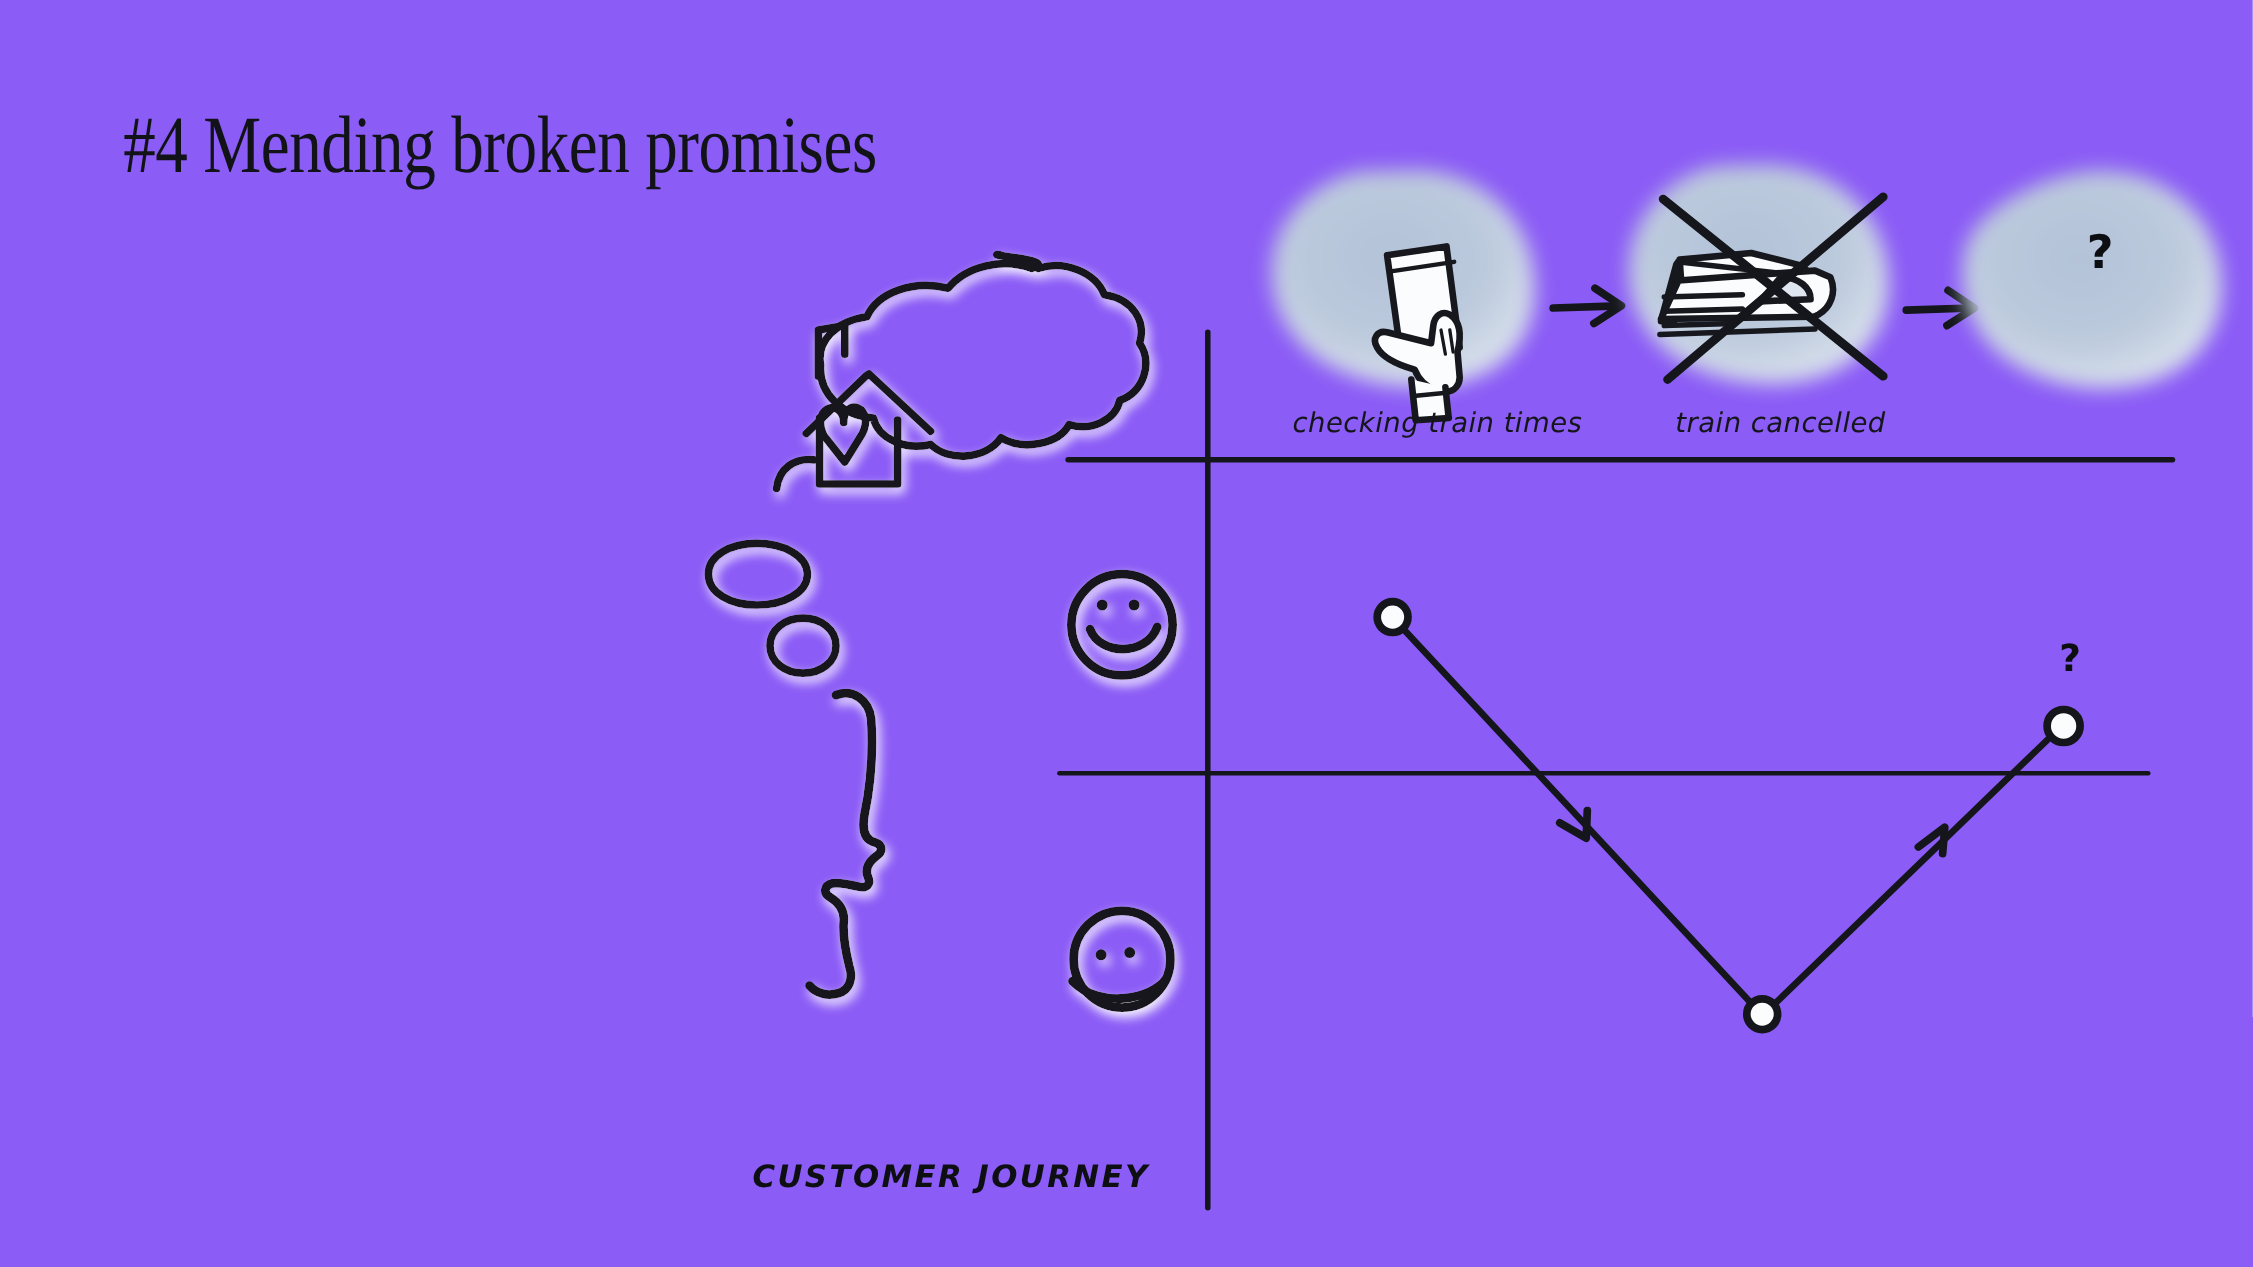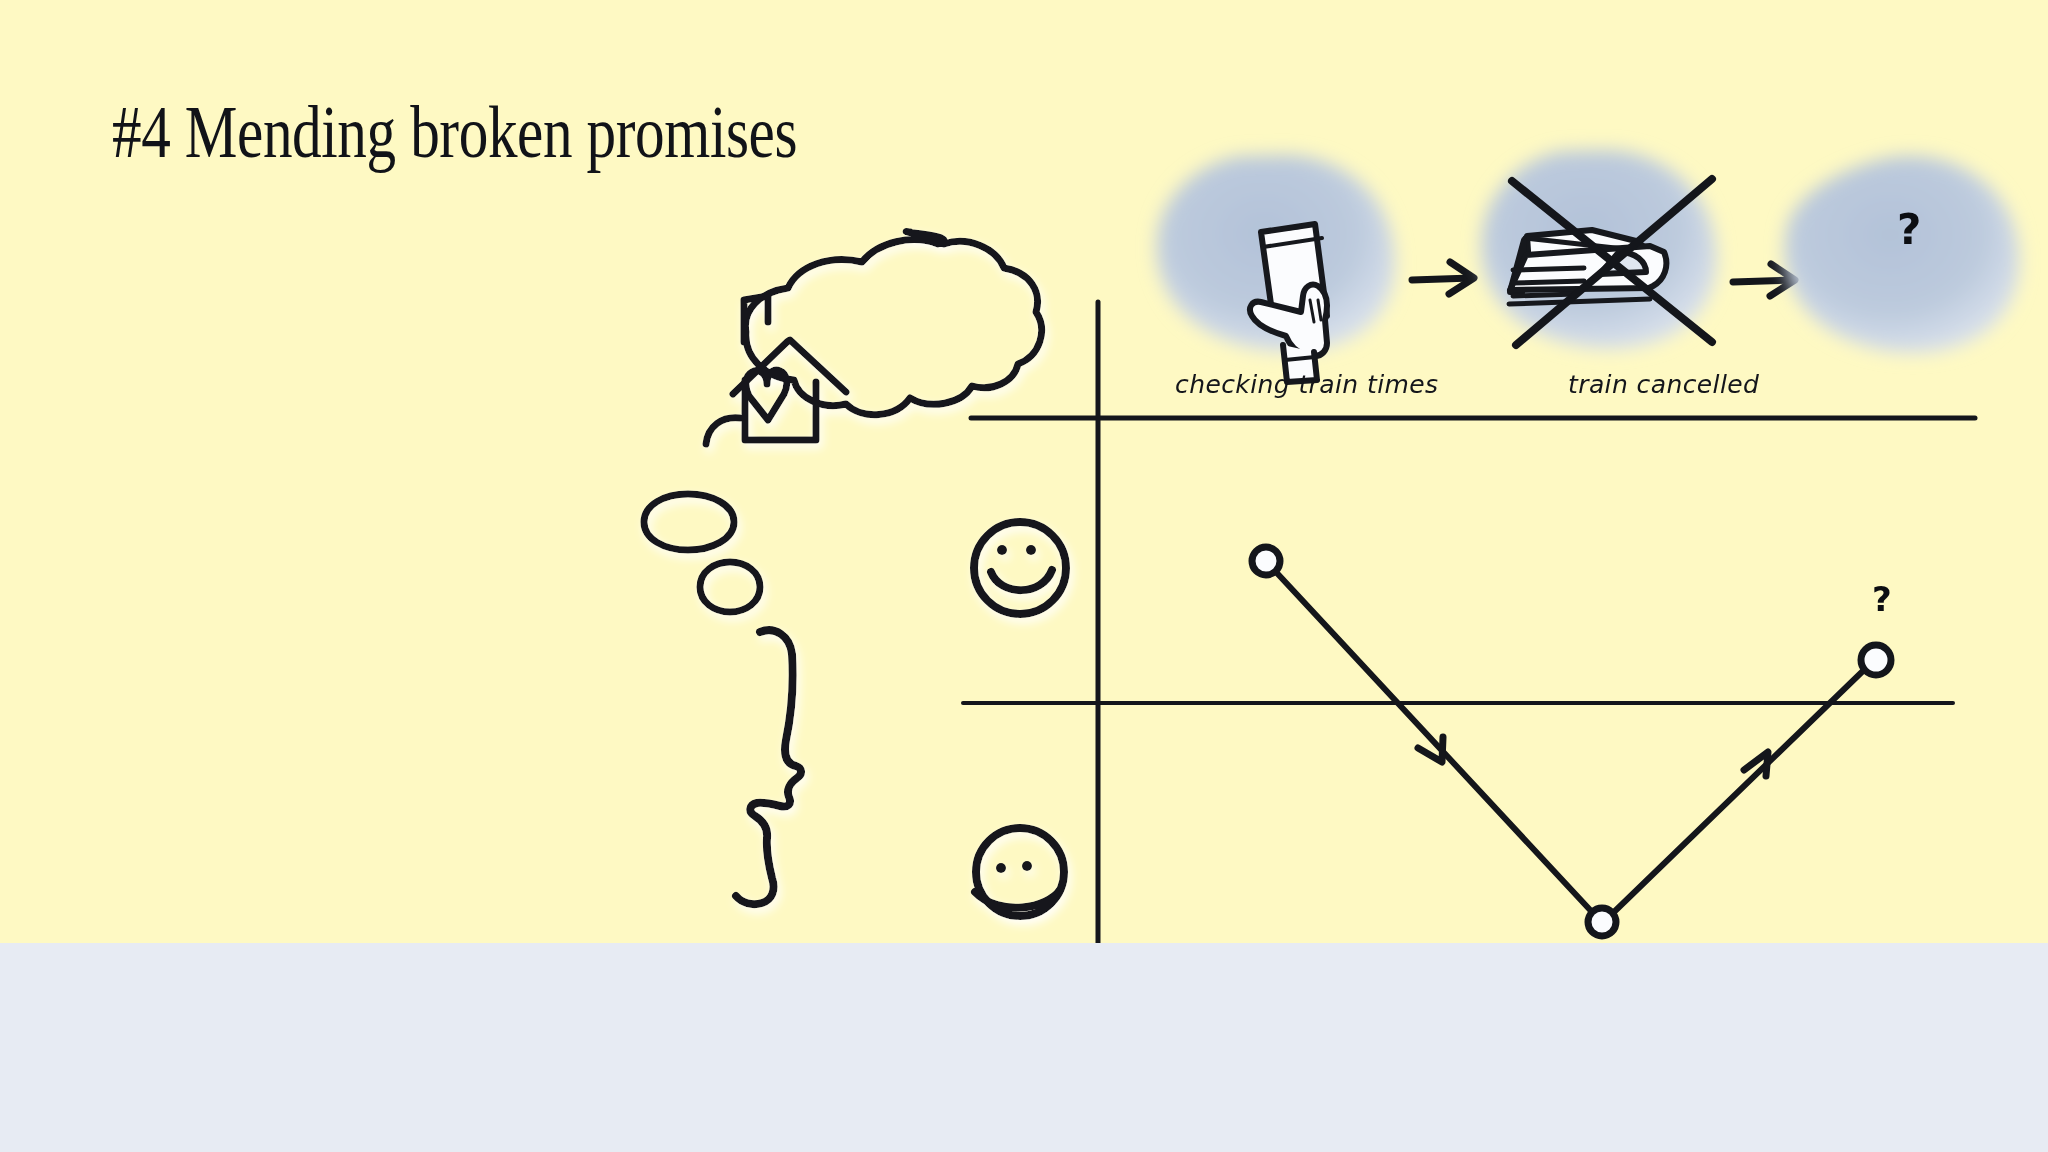--- a/index.html
+++ b/index.html
@@ -4,22 +4,22 @@
 <title>Mending broken promises</title>
 <style>
   html, body {
     margin: 0;
     padding: 0;
     background: #e7ebf3;
   }
   #stage {
     position: relative;
     width: 2048px;
-    height: 943px;
-    background: #fef9c3;
+    height: 1152px;
+    background: #8b5cf6;
     overflow: hidden;
     font-family: "Liberation Sans", sans-serif;
   }
   #slide-title {
     position: absolute;
     left: 112px;
     top: 95px;
     font-family: "Liberation Serif", serif;
     font-size: 74px;
     line-height: 1.0;
@@ -33,21 +33,21 @@
   .caption {
     position: absolute;
     font-family: "DejaVu Sans", sans-serif;
     font-style: italic;
     font-size: 25px;
     color: #14161b;
     white-space: nowrap;
     letter-spacing: 0.4px;
   }
   #caption-checking { left: 1175px; top: 370px; text-align: right; }
-  #caption-cancelled { left: 1568px; top: 370px; }
+  #caption-cancelled { left: 1523px; top: 370px; }
   #caption-kids {
     left: 1483px;
     top: 963px;
     text-align: center;
     line-height: 1.28;
     white-space: pre-line;
     transform: translateX(-50%);
   }
   #journey-label {
     position: absolute;
@@ -243,14 +243,15 @@
 
   <div class="caption" id="caption-checking">checking train times</div>
 
   <div class="caption" id="caption-cancelled">train cancelled</div>
 
 
   <div class="qmark" id="blob-question">?</div>
 
   <div class="qmark" id="endpoint-question">?</div>
 
+  <div id="journey-label">CUSTOMER JOURNEY</div>
 
 </div>
 
 </body></html>

